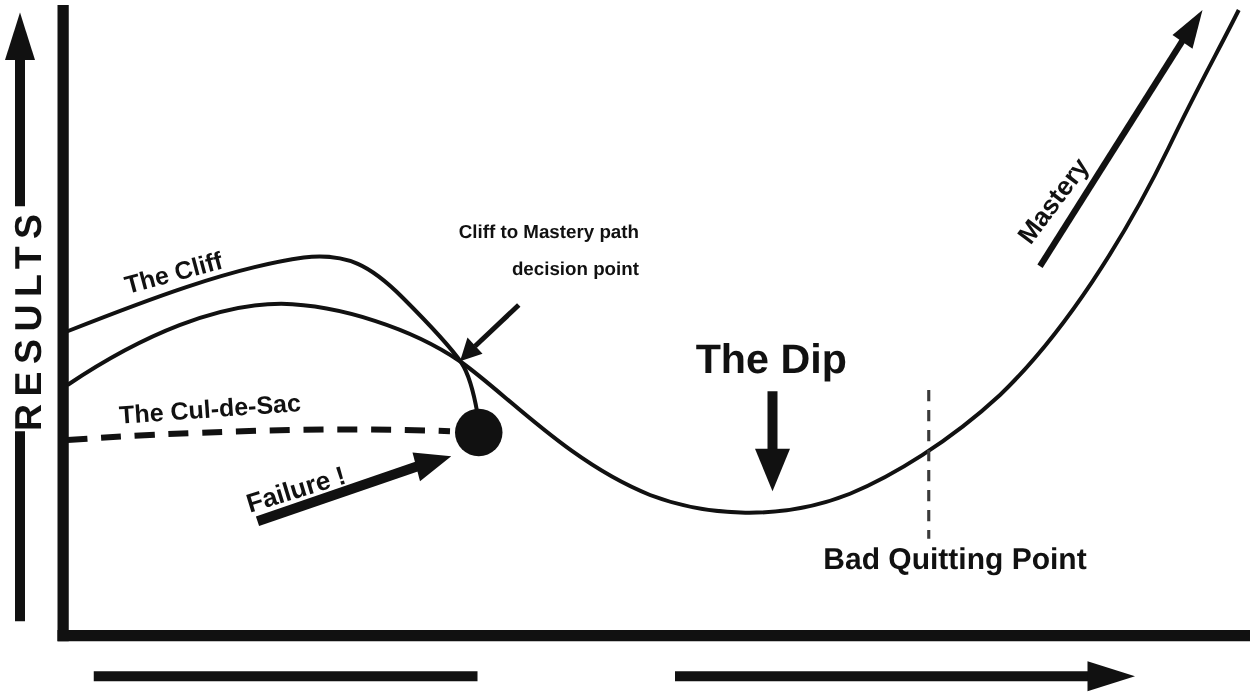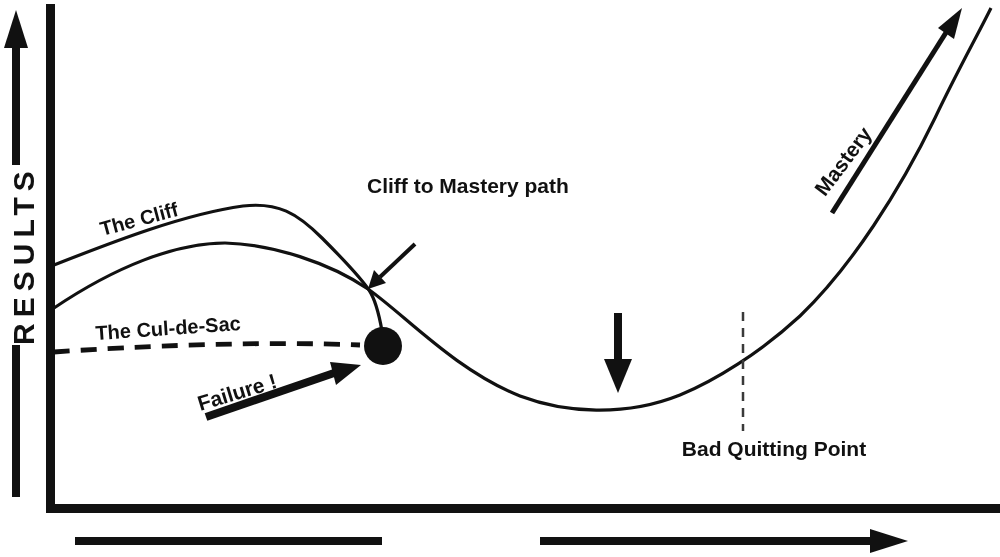--- a/index.html
+++ b/index.html
@@ -38,32 +38,31 @@
   }
   .lbl.culdesac{
     left:168px;top:328px;font-size:20px;
     transform:translate(-50%,-50%) rotate(-4deg);
   }
   .lbl.failure{
     left:237px;top:392px;font-size:21px;
     transform:translate(-50%,-50%) rotate(-17deg);
   }
   .lbl.decision{
-    left:367px;top:171px;font-size:21px;line-height:30px;
+    left:367px;top:171px;font-size:15px;line-height:30px;
     text-align:right;
   }
   .lbl.decision span{display:block;}
   .lbl.dip{
     left:617px;top:287px;font-size:33px;
     transform:translate(-50%,-50%);
   }
   .lbl.badquit{
-    left:764px;top:448px;font-size:21px;
+    left:764px;top:448px;font-size:24px;
     transform:translate(-50%,-50%);
-    margin-left:10px;
   }
   .lbl.mastery{
     left:843px;top:161px;font-size:21px;
     transform:translate(-50%,-50%) rotate(-53deg);
   }
 </style>
 </head>
 <body>
 
 <div class="stage">
@@ -108,20 +107,22 @@
 
 
   <div class="lbl cliff">The Cliff</div>
 
   <div class="lbl culdesac">The Cul-de-Sac</div>
 
   <div class="lbl failure">Failure !</div>
 
   <div class="lbl decision">
     <span>Cliff to Mastery path</span>
+    <span>decision point</span>
   </div>
 
+  <div class="lbl dip">The Dip</div>
 
   <div class="lbl badquit">Bad Quitting Point</div>
 
   <div class="lbl mastery">Mastery</div>
 
 </div>
 
 </body></html>

